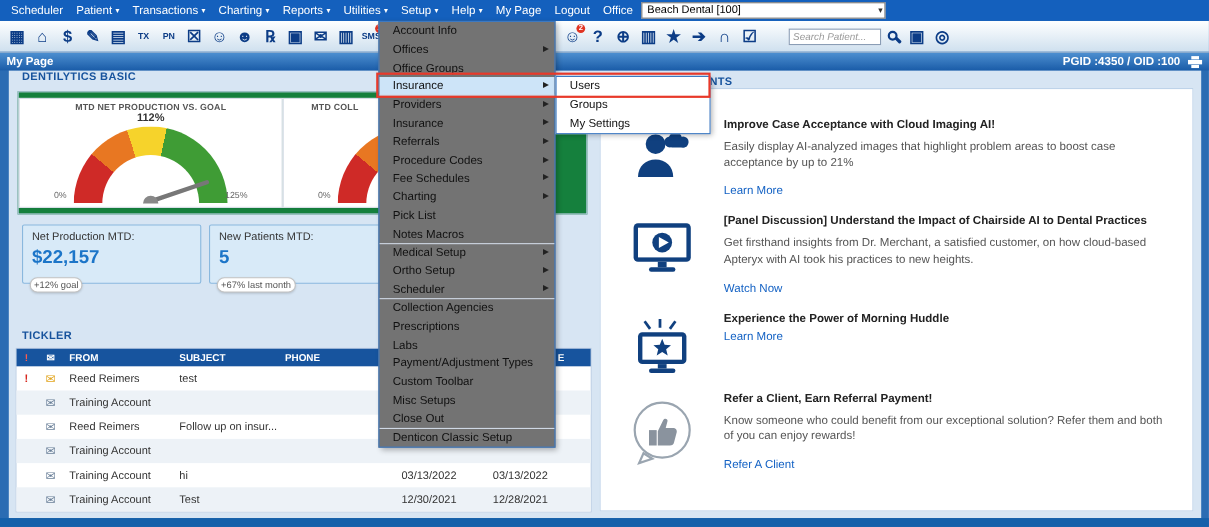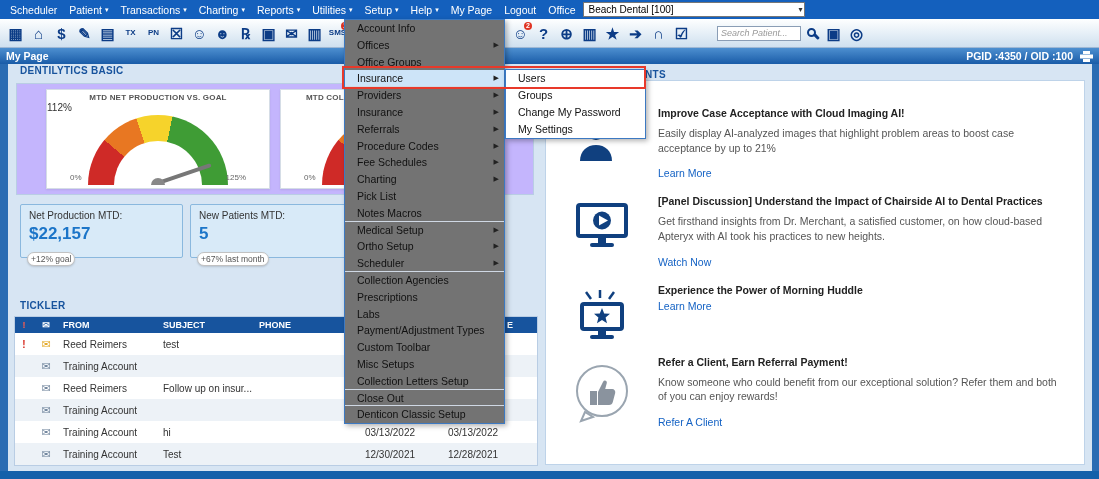--- a/index.html
+++ b/index.html
@@ -34,25 +34,25 @@
   .mypage{position:absolute;top:48px;left:0;width:100%;height:16px;background:linear-gradient(#4d8fd0,#1a5ca8);color:#fff;display:flex;align-items:center;padding:0 6px;font-size:10.5px;font-weight:bold;z-index:8}
   .mypage .right{margin-left:auto;display:flex;align-items:center;gap:7px}
 
   
   .content{position:absolute;top:64px;left:8px;right:7px;bottom:8px;background:#d7e5f3;overflow:hidden}
   .seclabel{position:absolute;font-size:10px;font-weight:bold;color:#17539d;letter-spacing:.3px}
   .lbl-dent{left:12px;top:1px}
   .lbl-tick{left:12px;top:236px}
   .lbl-ann{left:637px;top:5px}
 
-  .gpanel{position:absolute;left:8px;top:19px;width:518px;height:112px;background:#c4b5fd;border:1px solid #b9cde4;display:flex;gap:10px;padding:5px 29px}
+  .gpanel{position:absolute;left:8px;top:19px;width:518px;height:112px;background:#15803d;border:1px solid #b9cde4;display:flex;padding:5px 0}
   .gcard{width:240px;height:100px;background:#fff;border:1px solid #d5dde6;box-shadow:0 1px 2px rgba(0,0,0,.08);padding-top:3px;overflow:hidden}
   .gtitle{font-size:8px;font-weight:bold;color:#555;text-align:center;letter-spacing:.2px}
   .gtitle.left{text-align:left;padding-left:25px}
-  .gvalue{font-size:10px;font-weight:normal;color:#333;min-height:12px}
+  .gvalue{font-size:10px;font-weight:bold;color:#333;text-align:center;min-height:12px}
   .gauge{position:relative;width:140px;height:70px;margin:1px auto 0;overflow:hidden}
   .gauge .arc{position:absolute;left:0;top:0;width:140px;height:140px;border-radius:50%;
     background:conic-gradient(from 270deg,#cf2a27 0 40deg,#e87722 40deg 72deg,#f6d32b 72deg 102deg,#3f9c35 102deg 180deg,#fff 180deg)}
   .gauge .hole{position:absolute;left:26px;top:26px;width:88px;height:88px;border-radius:50%;background:#fff}
   .gauge .needle{position:absolute;left:70px;top:66px;width:56px;height:4px;background:#777;border-radius:2px;transform-origin:0 50%}
   .gauge .hub{position:absolute;left:63px;top:63px;width:14px;height:14px;border-radius:50%;background:#888}
   .glabels{width:176px;margin:-12px auto 0;display:flex;justify-content:space-between;font-size:8px;color:#666;position:relative}
 
   .stat{position:absolute;top:140px;width:163px;height:54px;background:#d8eaf8;border:1px solid #8ab8de;border-radius:2px;padding:5px 8px}
   .stat1{left:12px}.stat2{left:182px}
@@ -616,24 +616,20 @@
     <div class="menu-item">
       <span>Custom Toolbar</span>
       
     </div>
 
     <div class="menu-item">
       <span>Misc Setups</span>
       
     </div>
 
-    <div class="menu-item sep">
-      <span>Collection Letters Setup</span>
-      
-    </div>
 
     <div class="menu-item sep">
       <span>Close Out</span>
       
     </div>
 
     <div class="menu-item">
       <span>Denticon Classic Setup</span>
       
     </div>
@@ -644,24 +640,20 @@
     <div class="menu-item">
       <span>Users</span>
       
     </div>
 
     <div class="menu-item">
       <span>Groups</span>
       
     </div>
 
-    <div class="menu-item">
-      <span>Change My Password</span>
-      
-    </div>
 
     <div class="menu-item">
       <span>My Settings</span>
       
     </div>
   </div>
 
 <div class="redbox"></div>
 
 <div class="bottombar"></div>

